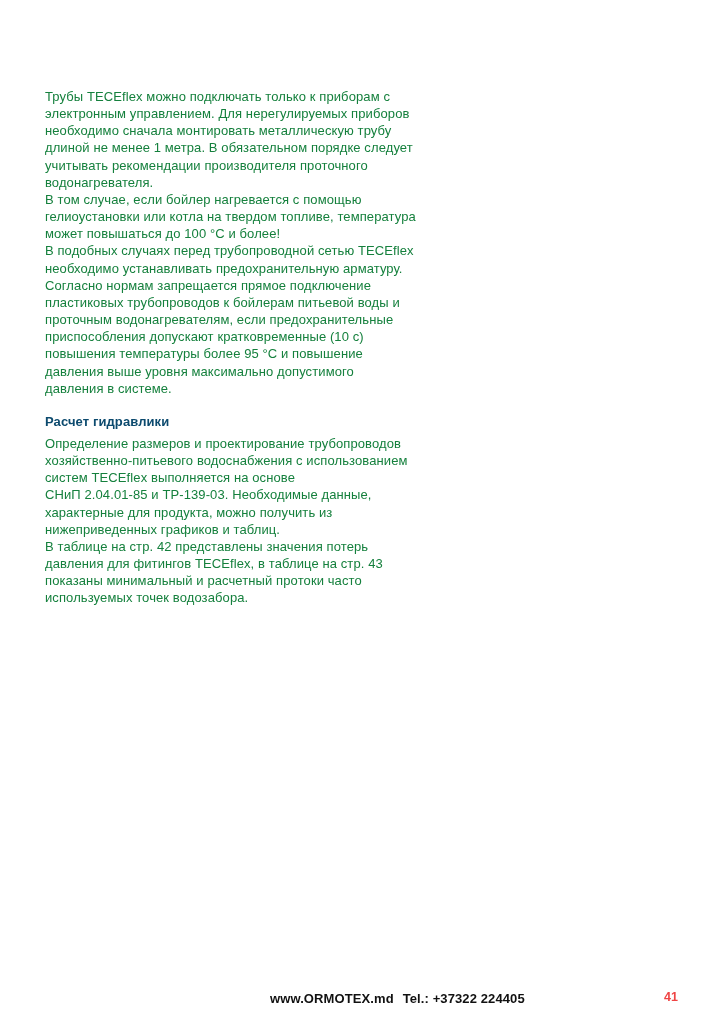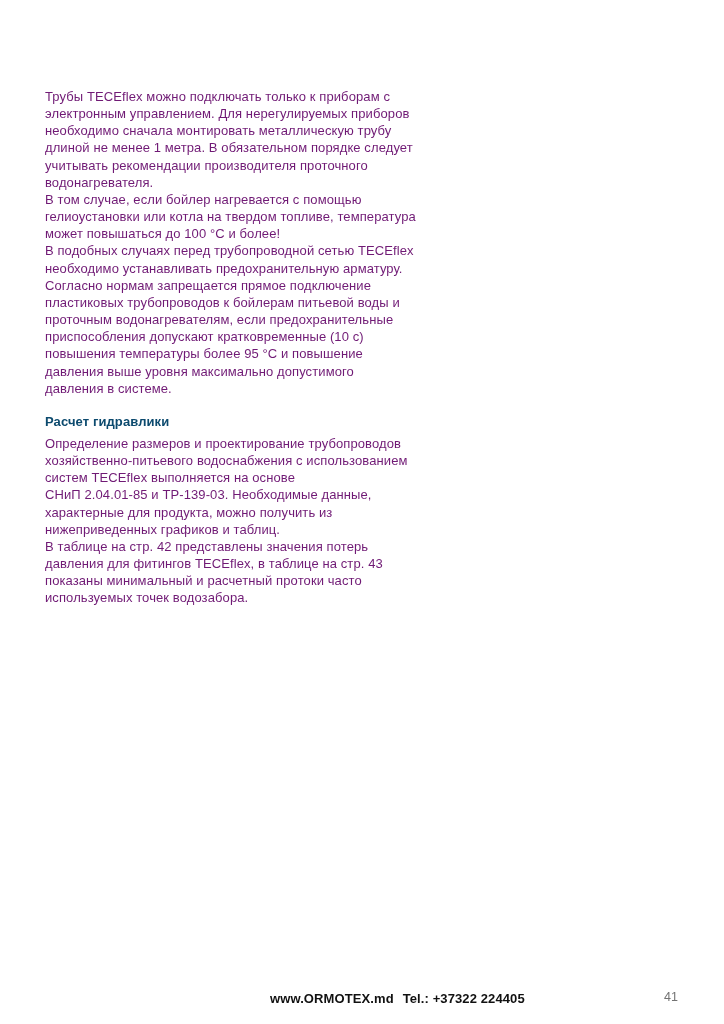--- a/index.html
+++ b/index.html
@@ -22,21 +22,21 @@
     left: 45px;
     top: 88px;
     width: 380px;
   }
   .body-text {
     margin: 0;
     font-size: 13px;
     line-height: 17.15px;
     white-space: pre;
     letter-spacing: 0.1px;
-    color: #701a75;
+    color: #15803d;
   }
   .section-heading {
     margin: 16px 0 5px 0;
     font-size: 13px;
     line-height: 17.15px;
     font-weight: bold;
     letter-spacing: 0.1px;
     color: #0c4a6e;
   }
   .page-footer {
@@ -49,23 +49,23 @@
     font-size: 13px;
     letter-spacing: 0.1px;
     color: #111111;
     white-space: nowrap;
     justify-content: center;
   }
   .page-number {
     position: absolute;
     left: 664px;
     top: 990px;
-    font-weight: normal;
+    font-weight: bold;
     font-size: 12.5px;
-    color: #737373;
+    color: #ef4444;
   }
 </style>
 </head>
 <body>
 
 <div class="page">
 
   <main class="text-column">
     <p class="body-text">Трубы TECEflex можно подключать только к приборам с
 электронным управлением. Для нерегулируемых приборов

